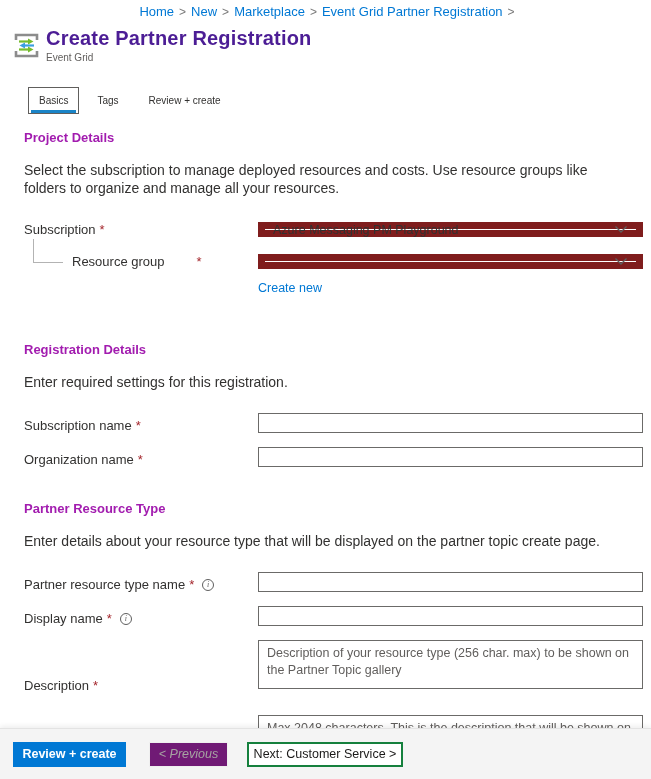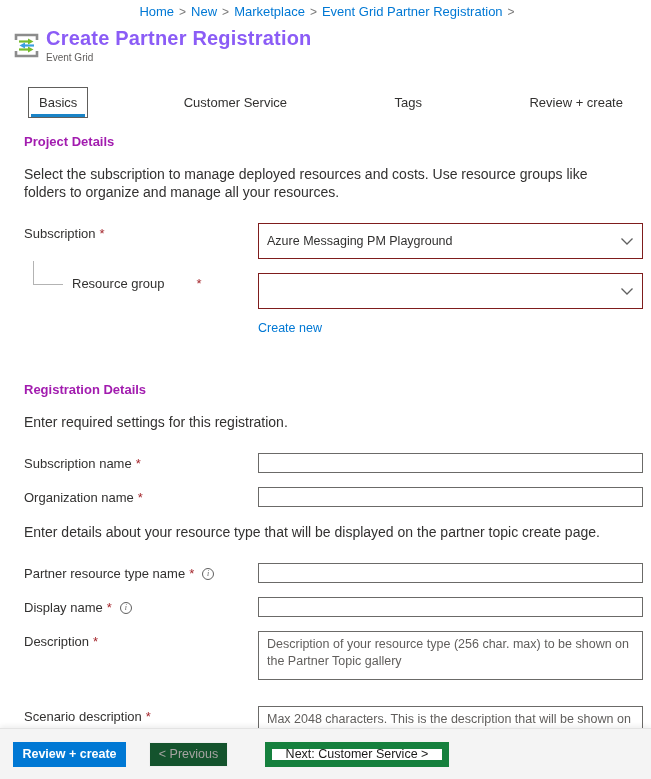--- a/index.html
+++ b/index.html
@@ -9,47 +9,47 @@
 
   
   .breadcrumb { padding:4px 0 0 8px; font-size:13px; white-space:nowrap;text-align:center; }
   .crumb { color:#0078d4; cursor:pointer; }
   .crumb-sep { color:#7a7a7a; margin:0 5px; font-size:12px; }
 
   
   .header { display:flex; align-items:flex-start; margin:8px 0 0 13px; }
   .header .eg-icon { width:27px; height:27px; margin-top:5px; }
   .header-text { margin-left:6px; }
-  .page-title { font-size:20px; font-weight:bold; color:#8b5cf6; letter-spacing:0.2px; }
+  .page-title { font-size:20px; font-weight:bold; color:#4c1d95; letter-spacing:0.2px; }
   .page-subtitle { font-size:10px; color:#605e5c; margin-top:2px; }
 
   
-  .tabs { display:flex; align-items:center; margin:24px 0 0 28px; font-size:13px;justify-content:space-between; }
+  .tabs { display:flex; align-items:center; margin:24px 0 0 28px; font-size:10px; }
   .tab { position:relative; padding:7px 2px; margin-right:26px; color:#323130; cursor:pointer; }
   .tab.active { border:1px solid #605e5c; padding:7px 10px; margin-right:16px; }
   .tab.active::after { content:""; position:absolute; left:2px; right:2px; bottom:0;
     height:3px; background:#1a84c7; }
 
   
   .content { margin:0 8px 0 24px; width:619px; }
   .section-heading { font-size:13px; font-weight:bold; color:#a21caf; }
   .section-desc { font-size:14px; line-height:18px; color:#323130; max-width:606px; margin-top:16px; }
 
   .h-project { margin-top:16px; }
   .h-registration { margin-top:46px; }
   .h-partner { margin-top:34px; }
 
   .form-rows { margin-top:22px; }
-  .row { display:flex; align-items:flex-start; margin-bottom:14px; position:relative; }
+  .row { display:flex; align-items:flex-end; margin-bottom:14px; position:relative; }
   .row-label { width:234px; flex:0 0 234px; font-size:13px; padding-top:3px; color:#323130;
     display:flex; align-items:center; }
   .req { color:#a4262c; margin-left:4px; }
   .control { flex:1; }
 
-  .select-box { height:36px; border:1px solid #7f1d1d; background:#fff; display:flex;
+  .select-box { height:15px; border:7px solid #7f1d1d; background:#fff; display:flex;
     align-items:center; padding:0 8px; font-size:12.5px; color:#323130; cursor:pointer; }
   .select-box .val { flex:1; overflow:hidden; white-space:nowrap; }
   .chev { flex:0 0 auto; display:flex; align-items:center; }
 
   .text-input { width:100%; height:20px; border:1px solid #6b6a68; background:#fff;
     font-family:"Liberation Sans", sans-serif; font-size:12.5px; padding:0 8px; color:#323130; }
   .text-input::placeholder, textarea::placeholder { color:#605e5c; opacity:1; }
 
   textarea.text-area { width:100%; border:1px solid #6b6a68; background:#fff; resize:none;
     font-family:"Liberation Sans", sans-serif; font-size:12.5px; line-height:17px;
@@ -70,24 +70,24 @@
     font-style:italic; cursor:default; }
 
   
   .footer { position:absolute; left:0; bottom:0; width:651px; height:51px;
     background:#f4f4f4; border-top:1px solid #e3e3e3; box-shadow:0 -2px 5px rgba(0,0,0,0.07);
     display:flex; align-items:center; padding-left:13px; z-index:5; }
   .btn { height:25px; font-size:12.5px; font-family:"Liberation Sans", sans-serif;
     display:inline-flex; align-items:center; justify-content:center; cursor:pointer; }
   .btn-primary { background:#0078d4; color:#ffffff; font-weight:bold; border:1px solid #0078d4;
     width:113px; }
-  .btn-disabled { background:#14532d; color:#a6a4a2; border:1px solid #efefef; width:79px;
-    margin-left:23px; cursor:default; }
-  .btn-secondary { background:#ffffff; color:#1b1a19; border:7px solid #15803d; width:184px;
-    margin-left:37px; }
+  .btn-disabled { background:#701a75; color:#a6a4a2; border:1px solid #efefef; width:79px;
+    margin-left:23px; cursor:default;font-style:italic; }
+  .btn-secondary { background:#ffffff; color:#1b1a19; border:2px solid #15803d; width:156px;
+    margin-left:19px; }
 </style>
 </head>
 <body>
 
 <div class="breadcrumb">
   <a class="crumb">Home</a><span class="crumb-sep">&gt;</span><a class="crumb">New</a><span class="crumb-sep">&gt;</span><a class="crumb">Marketplace</a><span class="crumb-sep">&gt;</span><a class="crumb">Event Grid Partner Registration</a><span class="crumb-sep">&gt;</span>
 </div>
 
 <div class="header">
   <svg class="eg-icon" viewBox="0 0 27 27">
@@ -101,21 +101,20 @@
     <path d="M15 14.5 L20.5 17.5 L15 20.5 Z" fill="#76bc2d"></path>
   </svg>
   <div class="header-text">
     <div class="page-title">Create Partner Registration</div>
     <div class="page-subtitle">Event Grid</div>
   </div>
 </div>
 
 <div class="tabs">
   <div class="tab active">Basics</div>
-  <div class="tab">Customer Service</div>
   <div class="tab">Tags</div>
   <div class="tab">Review + create</div>
 </div>
 
 <div class="content">
 
   <div class="section-heading h-project">Project Details</div>
   <div class="section-desc">Select the subscription to manage deployed resources and costs. Use resource groups like folders to organize and manage all your resources.</div>
 
   <div class="form-rows">
@@ -180,20 +179,21 @@
       <div class="row-label">
         <span>Organization name</span>
         <span class="req">*</span>
       </div>
       <div class="control">
         <input class="text-input" type="text" value="" style="">
       </div>
     </div>
   </div>
 
+  <div class="section-heading h-partner">Partner Resource Type</div>
   <div class="section-desc">Enter details about your resource type that will be displayed on the partner topic create page.</div>
 
   <div class="form-rows">
     <div class="row">
       <div class="row-label">
         <span>Partner resource type name</span>
         <span class="req">*</span>
         <span class="info-icon">i</span>
       </div>
       <div class="control">

